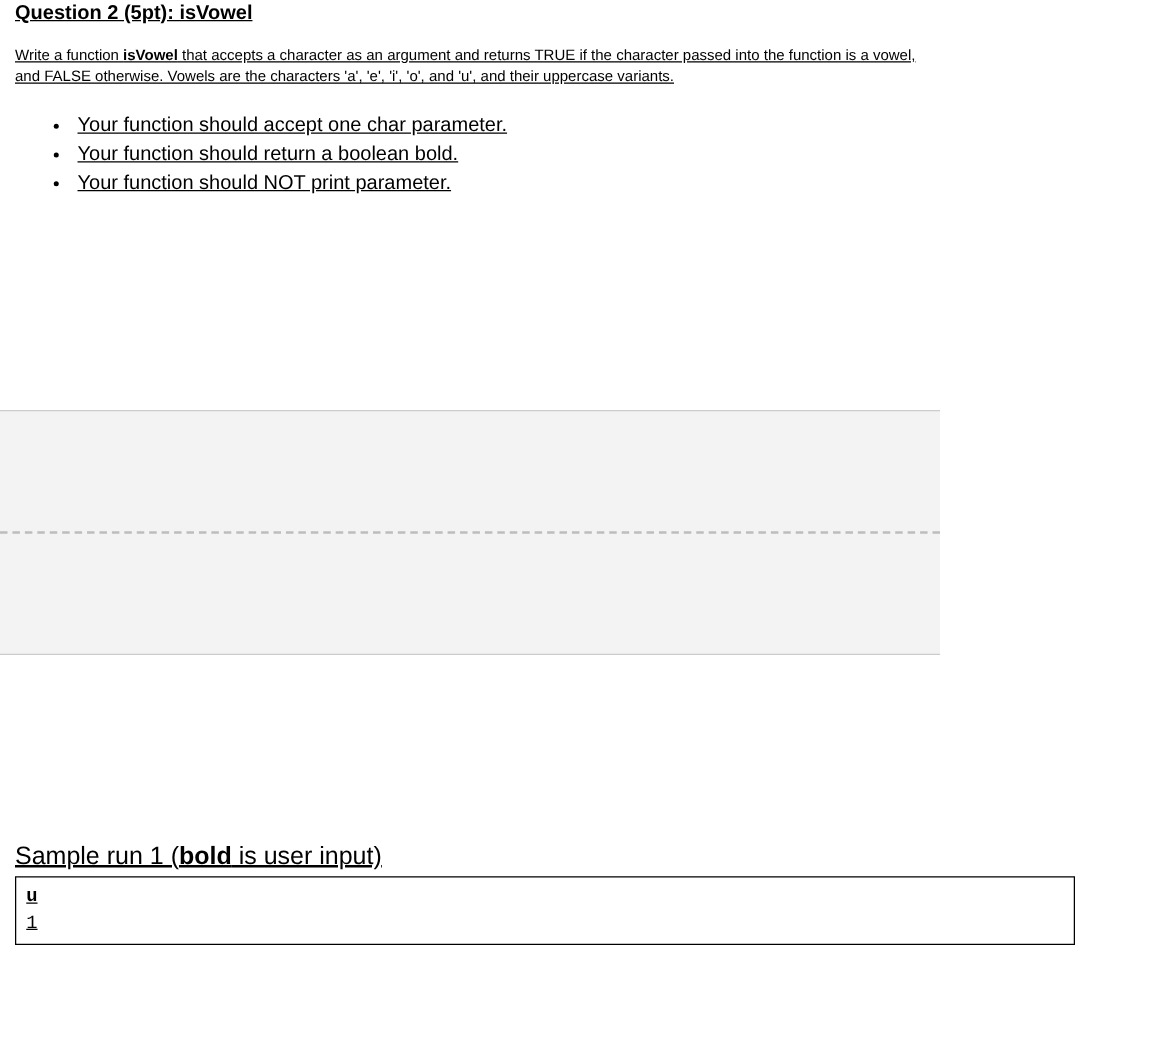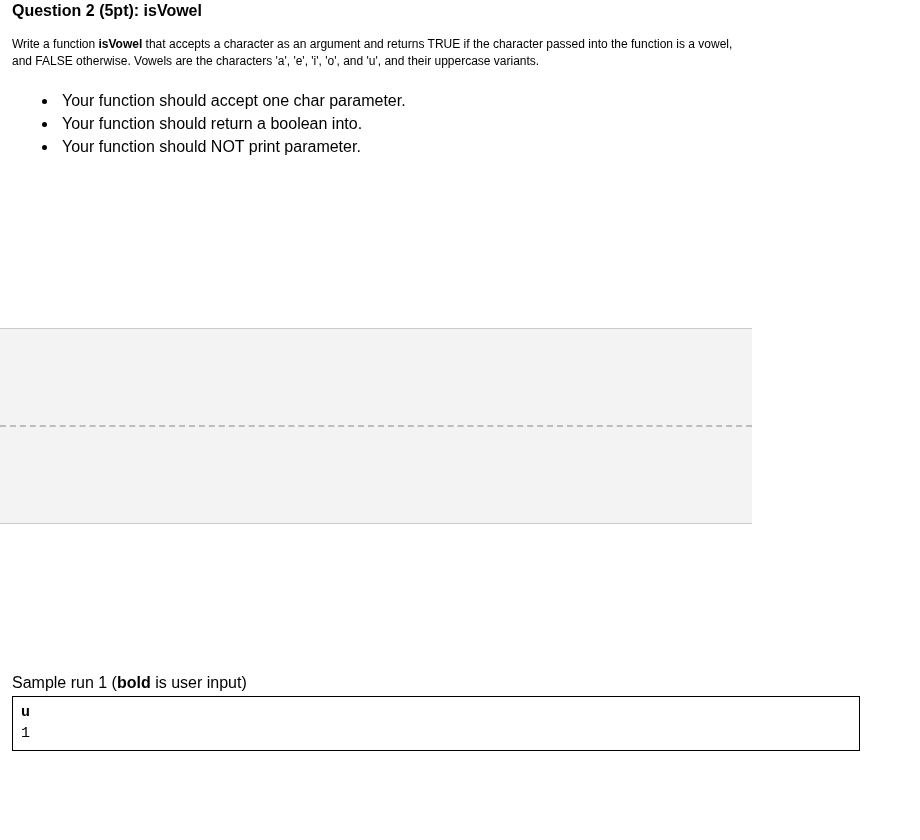--- a/index.html
+++ b/index.html
@@ -7,20 +7,21 @@
     padding: 0;
     width: 920px;
     background: #ffffff;
     font-family: Arial, Helvetica, sans-serif;
     font-size: 16px;
     color: #000000;
   }
   .page {
     width: 752px;
     box-sizing: border-box;
+    text-decoration: underline;
   }
   .top-block {
     padding: 0 12px 0 12px;
   }
   h1.question-heading {
     font-size: 16px;
     font-weight: bold;
     margin: 0 0 16px 0;
     padding-top: 2px;
   }
@@ -52,21 +53,21 @@
     top: 96px;
     left: 0;
     right: 0;
     border-top: 2px dashed #bdbdbd;
   }
   .sample-section {
     padding: 0 12px 0 12px;
     margin-top: 150px;
   }
   p.sample-label {
-    font-size: 16px;
+    font-size: 20px;
     margin: 0 0 4px 0;
   }
   .sample-box {
     border: 1px solid #000000;
     width: 848px;
     box-sizing: border-box;
     padding: 6px 8px 6px 8px;
     font-family: "Courier New", Courier, monospace;
     font-size: 15px;
     line-height: 1.35;
@@ -83,21 +84,21 @@
 
   <div class="top-block">
     <h1 class="question-heading">Question 2 (5pt): isVowel</h1>
 
     <p class="prompt">
       <span>Write a function </span><span class="bold">isVowel</span><span> that accepts a character as an argument and returns TRUE if the character passed into the function is a vowel, and FALSE otherwise. Vowels are the characters 'a', 'e', 'i', 'o', and 'u', and their uppercase variants.</span>
     </p>
 
     <ul class="reqs">
       <li>Your function should accept one char parameter.</li>
-      <li>Your function should return a boolean into.</li>
+      <li>Your function should return a boolean bold.</li>
       <li>Your function should NOT print parameter.</li>
     </ul>
   </div>
 
   <div class="gap-band">
     <div class="dashed"></div>
   </div>
 
   <div class="sample-section">
     <p class="sample-label">

